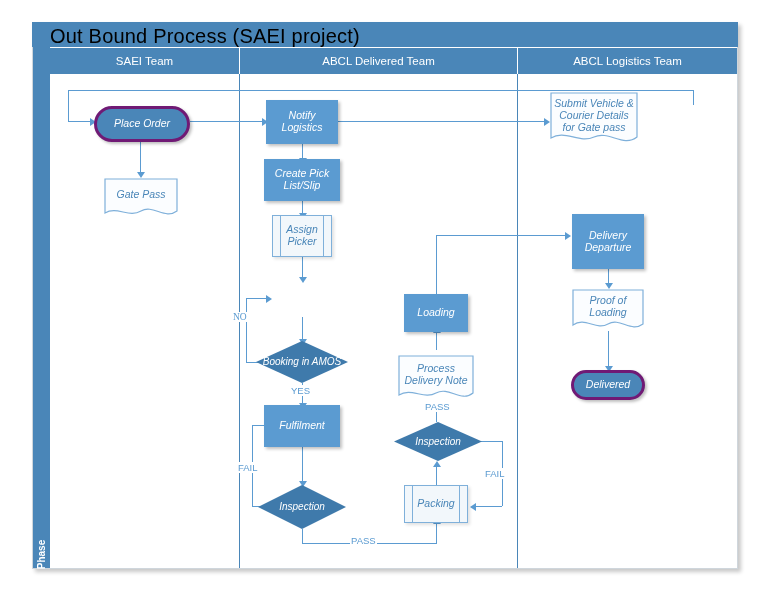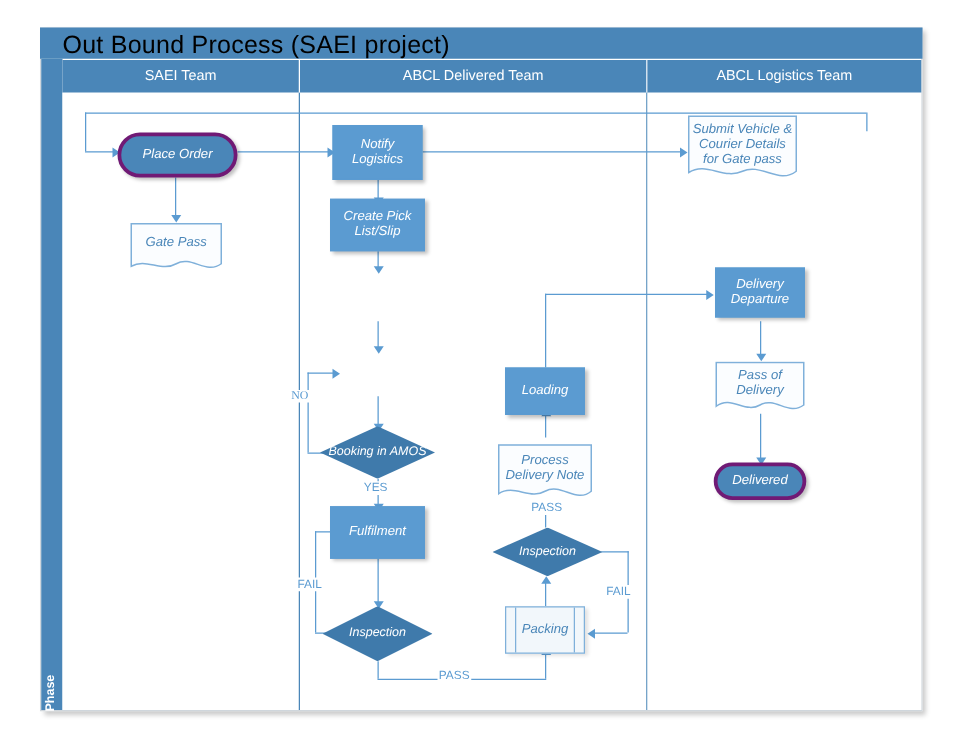--- a/index.html
+++ b/index.html
@@ -218,20 +218,23 @@
   </div>
 
   <div class="node proc" style="left:266px;top:100px;width:72px;height:44px;">
     <span class="lbl">Notify Logistics</span>
   </div>
 
   <div class="node proc" style="left:264px;top:159px;width:76px;height:42px;">
     <span class="lbl">Create Pick List/Slip</span>
   </div>
 
+  <div class="node pre" style="left:272px;top:215px;width:60px;height:42px;">
+    <span class="lbl">Assign Picker</span>
+  </div>
 
 
   <div class="node dec" style="left:256px;top:341px;width:92px;height:42px;">
     <div class="dia"></div>
     <span class="lbl">Booking in AMOS</span>
   </div>
 
   <div class="node proc" style="left:264px;top:405px;width:76px;height:42px;">
     <span class="lbl">Fulfilment</span>
   </div>
@@ -261,28 +264,28 @@
     <span class="lbl">Loading</span>
   </div>
 
   <div class="node doc" style="left:550px;top:92px;width:88px;height:56px;">
     <svg viewBox="0 0 88 56" preserveAspectRatio="none">
       <path d="M1,1 L87,1 L87,45 C73,56 59,38 44,45 C29,52 15,37 1,46 Z" fill="#fbfdff" stroke="#7fb0da" stroke-width="1.2"></path>
     </svg>
     <span class="lbl">Submit Vehicle &amp; Courier Details for Gate pass</span>
   </div>
 
-  <div class="node proc" style="left:572px;top:214px;width:72px;height:40px;">
+  <div class="node proc" style="left:572px;top:214px;width:72px;height:55px;">
     <span class="lbl">Delivery Departure</span>
   </div>
 
   <div class="node doc" style="left:572px;top:289px;width:72px;height:44px;">
     <svg viewBox="0 0 72 44" preserveAspectRatio="none">
       <path d="M1,1 L71,1 L71,35 C59,44 48,28 36,35 C24,42 13,27 1,36 Z" fill="#fbfdff" stroke="#7fb0da" stroke-width="1.2"></path>
     </svg>
-    <span class="lbl">Pass of Delivery</span>
+    <span class="lbl">Proof of Loading</span>
   </div>
 
   <div class="node term" style="left:571px;top:370px;width:74px;height:30px;">
     <span class="lbl">Delivered</span>
   </div>
 
 </div>
 
 </body></html>

